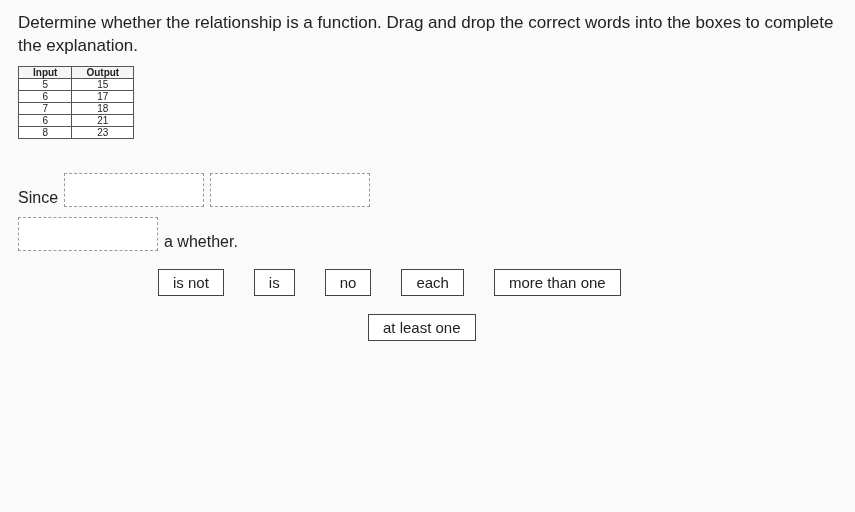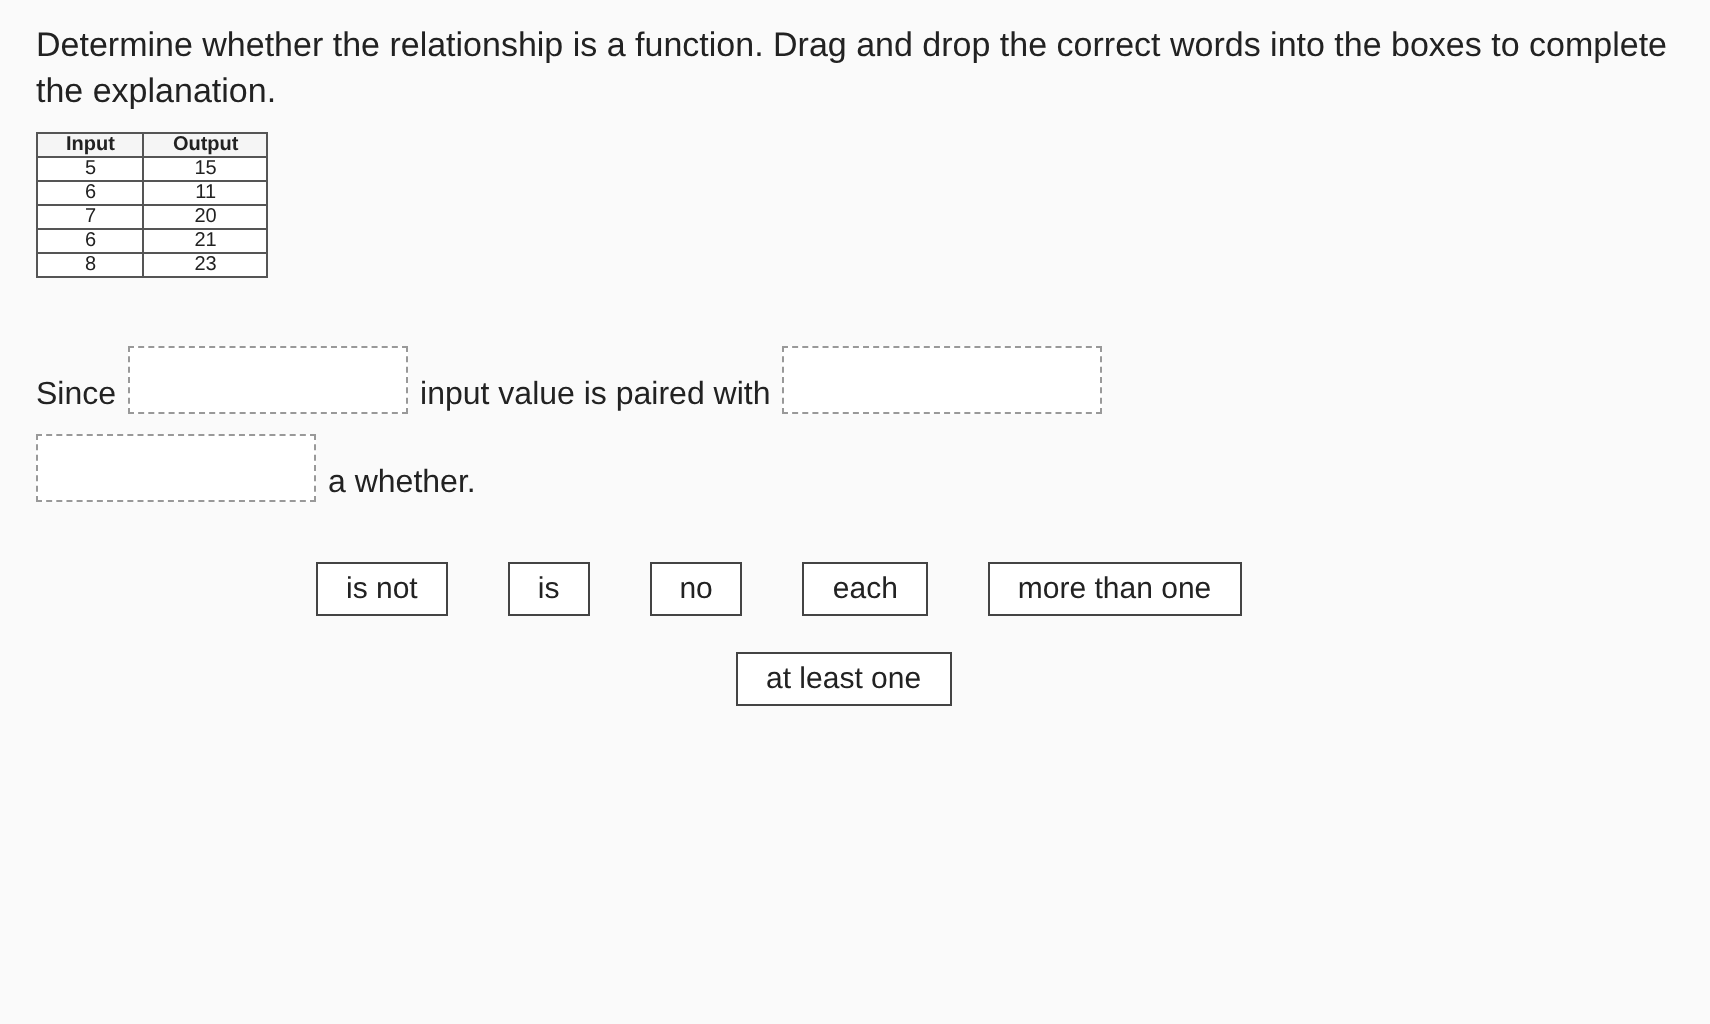--- a/index.html
+++ b/index.html
@@ -44,21 +44,21 @@
   .dropzone {
     display: inline-block;
     min-width: 140px;
     height: 34px;
     border: 1.5px dashed #999;
     background: #fff;
     vertical-align: middle;
   }
   .dropzone.wide { min-width: 160px; }
   .choices {
-    margin-top: 30px;
+    margin-top: 18px;
     padding-left: 140px;
   }
   .choice-row {
     display: flex;
     gap: 30px;
     margin-bottom: 18px;
     align-items: center;
   }
   .choice-row.second { padding-left: 210px; align-items: center; }
   .choice {
@@ -82,41 +82,40 @@
       <th>Output</th>
     </tr>
   </thead>
   <tbody>
     <tr>
       <td>5</td>
       <td>15</td>
     </tr>
     <tr>
       <td>6</td>
-      <td>11</td>
+      <td>17</td>
     </tr>
     <tr>
       <td>7</td>
-      <td>20</td>
+      <td>18</td>
     </tr>
     <tr>
       <td>6</td>
       <td>21</td>
     </tr>
     <tr>
       <td>8</td>
       <td>23</td>
     </tr>
   </tbody>
 </table>
 
 <div class="sentence">
   <span>Since</span>
   <span class="dropzone"></span>
-  <span>input value is paired with</span>
   <span class="dropzone wide"></span>
 </div>
 <div class="sentence">
   <span class="dropzone"></span>
   <span>a whether.</span>
 </div>
 
 <div class="choices">
   <div class="choice-row">
     <span class="choice">is not</span>

